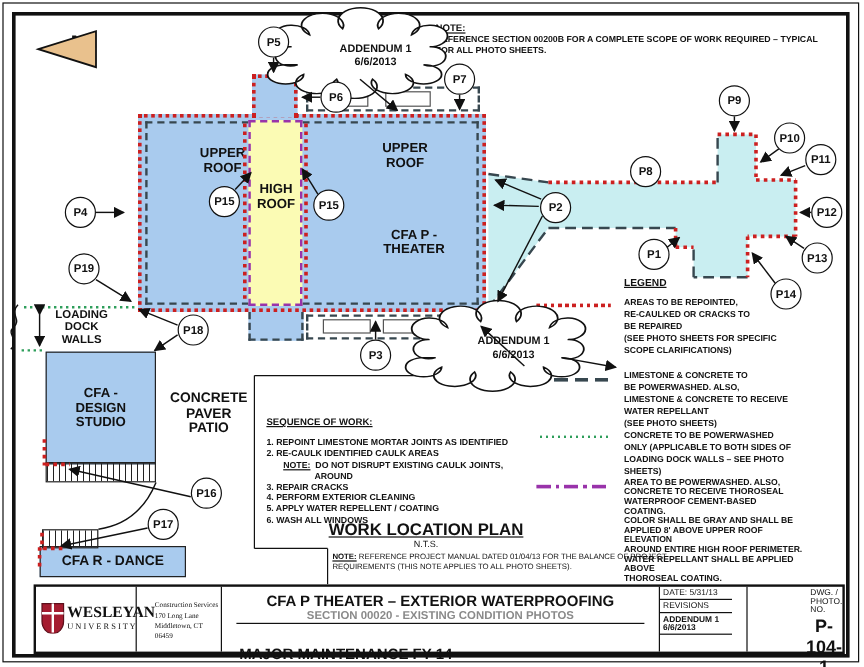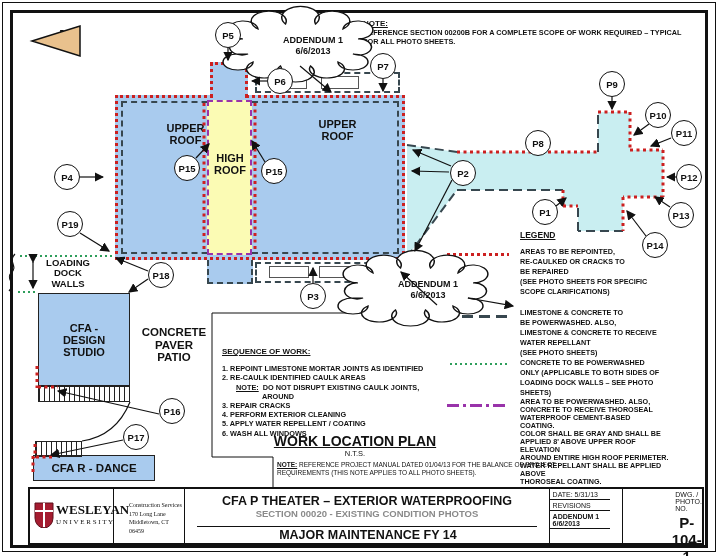--- a/index.html
+++ b/index.html
@@ -52,20 +52,22 @@
   </div>
   <div class="hatch" style="left:38px;top:385px;width:92px;height:17px;z-index:1;"></div>
   <div class="hatch" style="left:35px;top:441px;width:47px;height:16px;z-index:1;"></div>
 
   <div class="lbl" style="left:148px;top:122px;width:75px;font-size:11px;z-index:4;">UPPER
 ROOF</div>
   <div class="lbl" style="left:300px;top:118px;width:75px;font-size:11px;z-index:4;">UPPER
 ROOF</div>
   <div class="lbl" style="left:204px;top:152px;width:52px;font-size:11px;z-index:4;">HIGH
 ROOF</div>
+  <div class="lbl" style="left:305px;top:190px;width:80px;font-size:11px;z-index:4;">CFA P -
+THEATER</div>
   <div class="lbl" style="left:478px;top:157px;width:70px;font-size:11px;z-index:4;">LOWER
 ROOF</div>
   <div class="lbl" style="left:45px;top:322px;width:78px;font-size:11px;z-index:4;">CFA -
 DESIGN
 STUDIO</div>
   <div class="lbl" style="left:37px;top:258px;width:62px;font-size:9.5px;z-index:4;">LOADING
 DOCK
 WALLS</div>
   <div class="lbl" style="left:135px;top:326px;width:78px;font-size:11.5px;z-index:4;">CONCRETE
 PAVER
@@ -140,21 +142,21 @@
     <div class="tb-cell serif" style="width:66px;border-right:1px solid #111;font-size:6px;line-height:1.45;padding:12px 0 0 3px;">
       <div>Construction Services</div>
       <div>170 Long Lane</div>
       <div>Middletown, CT 06459</div>
     </div>
     <div class="tb-cell" style="width:380px;display:flex;flex-direction:column;">
       <div style="flex:1;text-align:center;padding-top:5px;">
         <div style="font-weight:bold;font-size:12.5px;">CFA P THEATER – EXTERIOR WATERPROOFING</div>
         <div style="font-size:9.5px;color:#8a8a8a;font-weight:bold;">SECTION 00020 - EXISTING CONDITION PHOTOS</div>
       </div>
-      <div style="border-top:1px solid #111;font-weight:bold;font-size:12.5px;padding:1px 0 1px 2px;text-align:center;">MAJOR MAINTENANCE FY 14</div>
+      <div style="border-top:1px solid #111;font-weight:bold;font-size:12.5px;padding:18px 0 1px 2px;">MAJOR MAINTENANCE FY 14</div>
     </div>
     <div class="tb-cell" style="width:69px;border-left:1px solid #111;font-size:7px;">
       <div style="border-bottom:1px solid #111;padding:2px 2px 1px 3px;">DATE: 5/31/13</div>
       <div style="border-bottom:1px solid #111;padding:2px 2px 1px 3px;">REVISIONS</div>
       <div style="font-weight:bold;padding:2px 2px 0 3px;">ADDENDUM 1</div>
       <div style="font-weight:bold;border-bottom:1px solid #111;padding:0 2px 1px 3px;">6/6/2013</div>
     </div>
     <div class="tb-cell" style="flex:1;border-left:1px solid #111;padding-left:48px;">
       <div style="font-size:7px;white-space:pre-line;padding:2px 0 0 4px;">DWG. / PHOTO.
 NO.</div>

